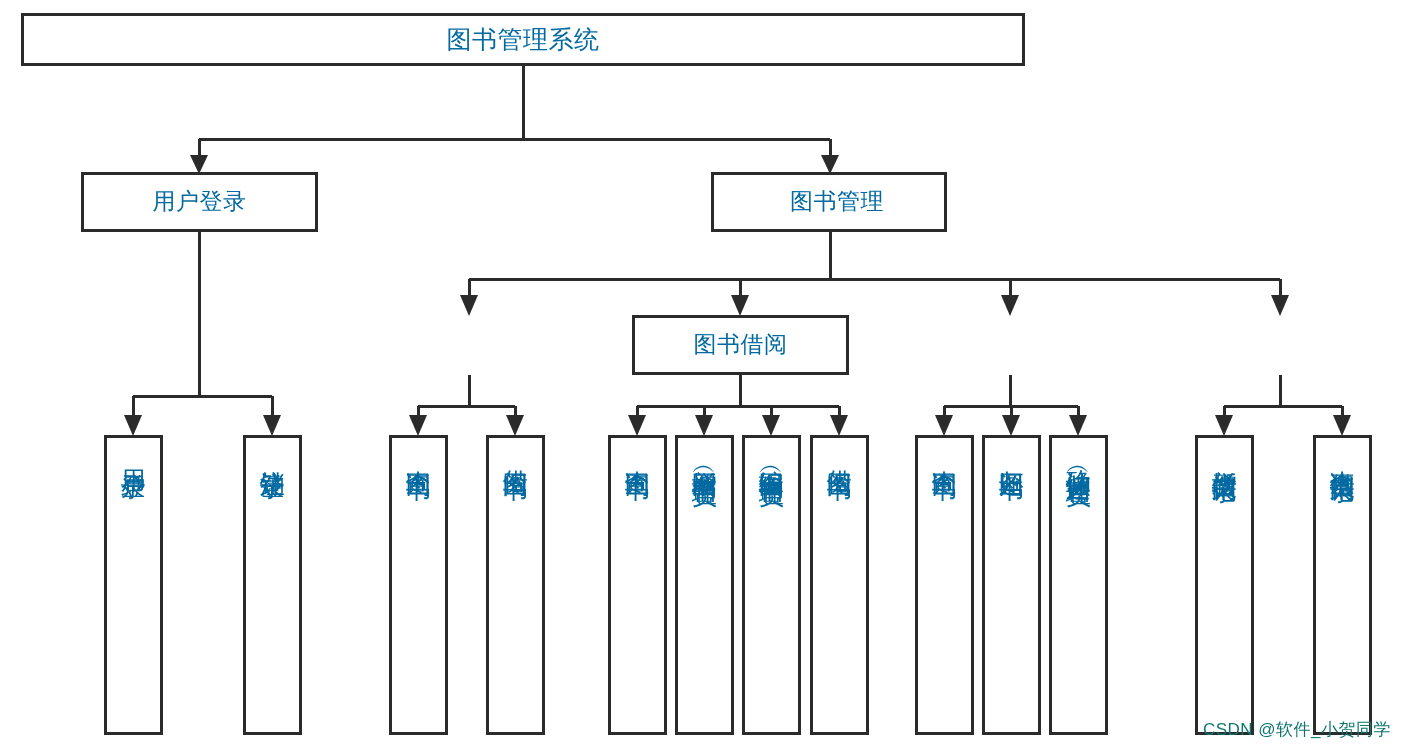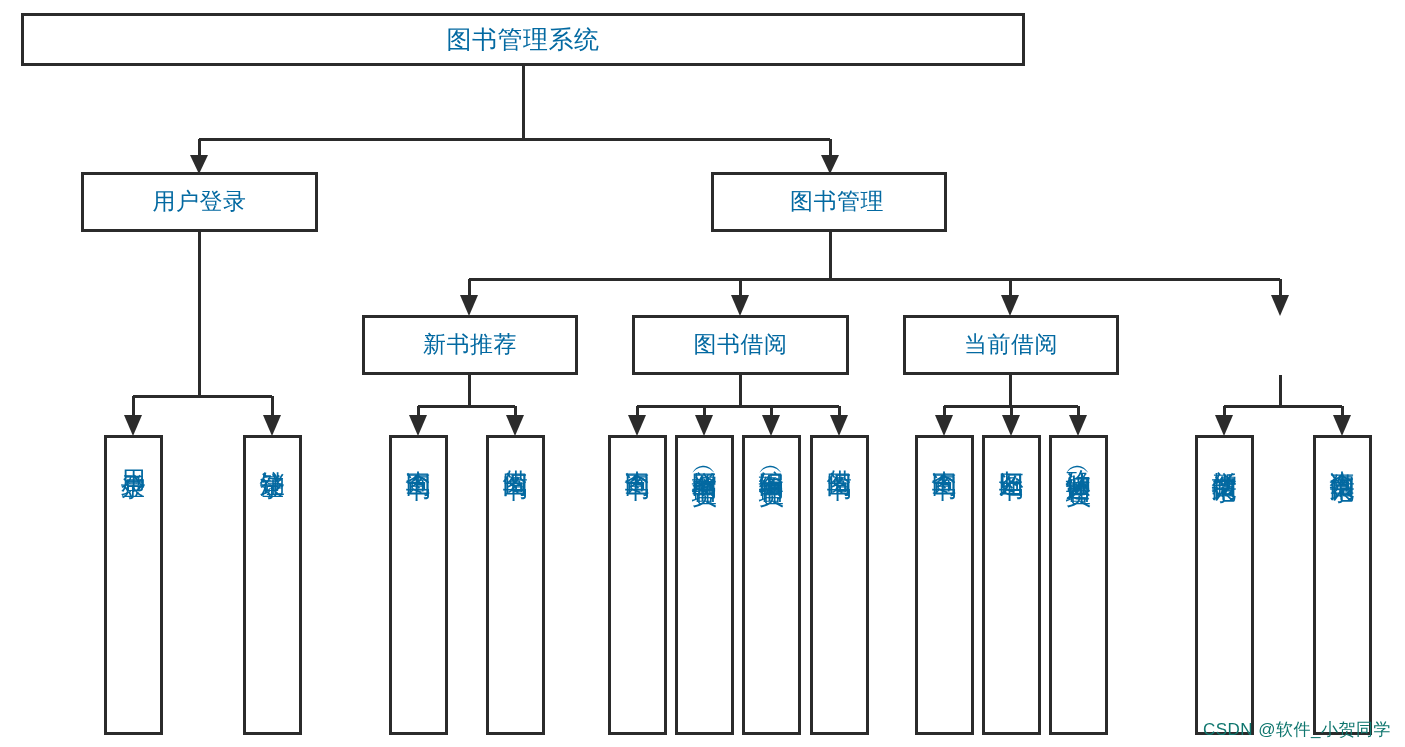--- a/index.html
+++ b/index.html
@@ -153,29 +153,23 @@
     <span class="label">图书管理系统</span>
   </div>
 
   <div class="node branch" style="left:81px; top:172px; width:237px; height:60px;">
     <span class="label">用户登录</span>
   </div>
   <div class="node branch" style="left:711px; top:172px; width:236px; height:60px;padding-left:16px;">
     <span class="label">图书管理</span>
   </div>
 
-  <div class="node branch" style="left:362px; top:315px; width:216px; height:60px;">
-    <span class="label">新书推荐</span>
-  </div>
   <div class="node branch" style="left:632px; top:315px; width:217px; height:60px;">
     <span class="label">图书借阅</span>
   </div>
-  <div class="node branch" style="left:903px; top:315px; width:216px; height:60px;">
-    <span class="label">当前借阅</span>
-  </div>
 
   <div class="node leaf" style="left:104px; top:435px; width:59px; height:300px;">
     <span class="label">用户登录</span>
   </div>
   <div class="node leaf" style="left:243px; top:435px; width:59px; height:300px;">
     <span class="label">注销登录</span>
   </div>
 
   <div class="node leaf" style="left:389px; top:435px; width:59px; height:300px;">
     <span class="label">查询图书</span>

